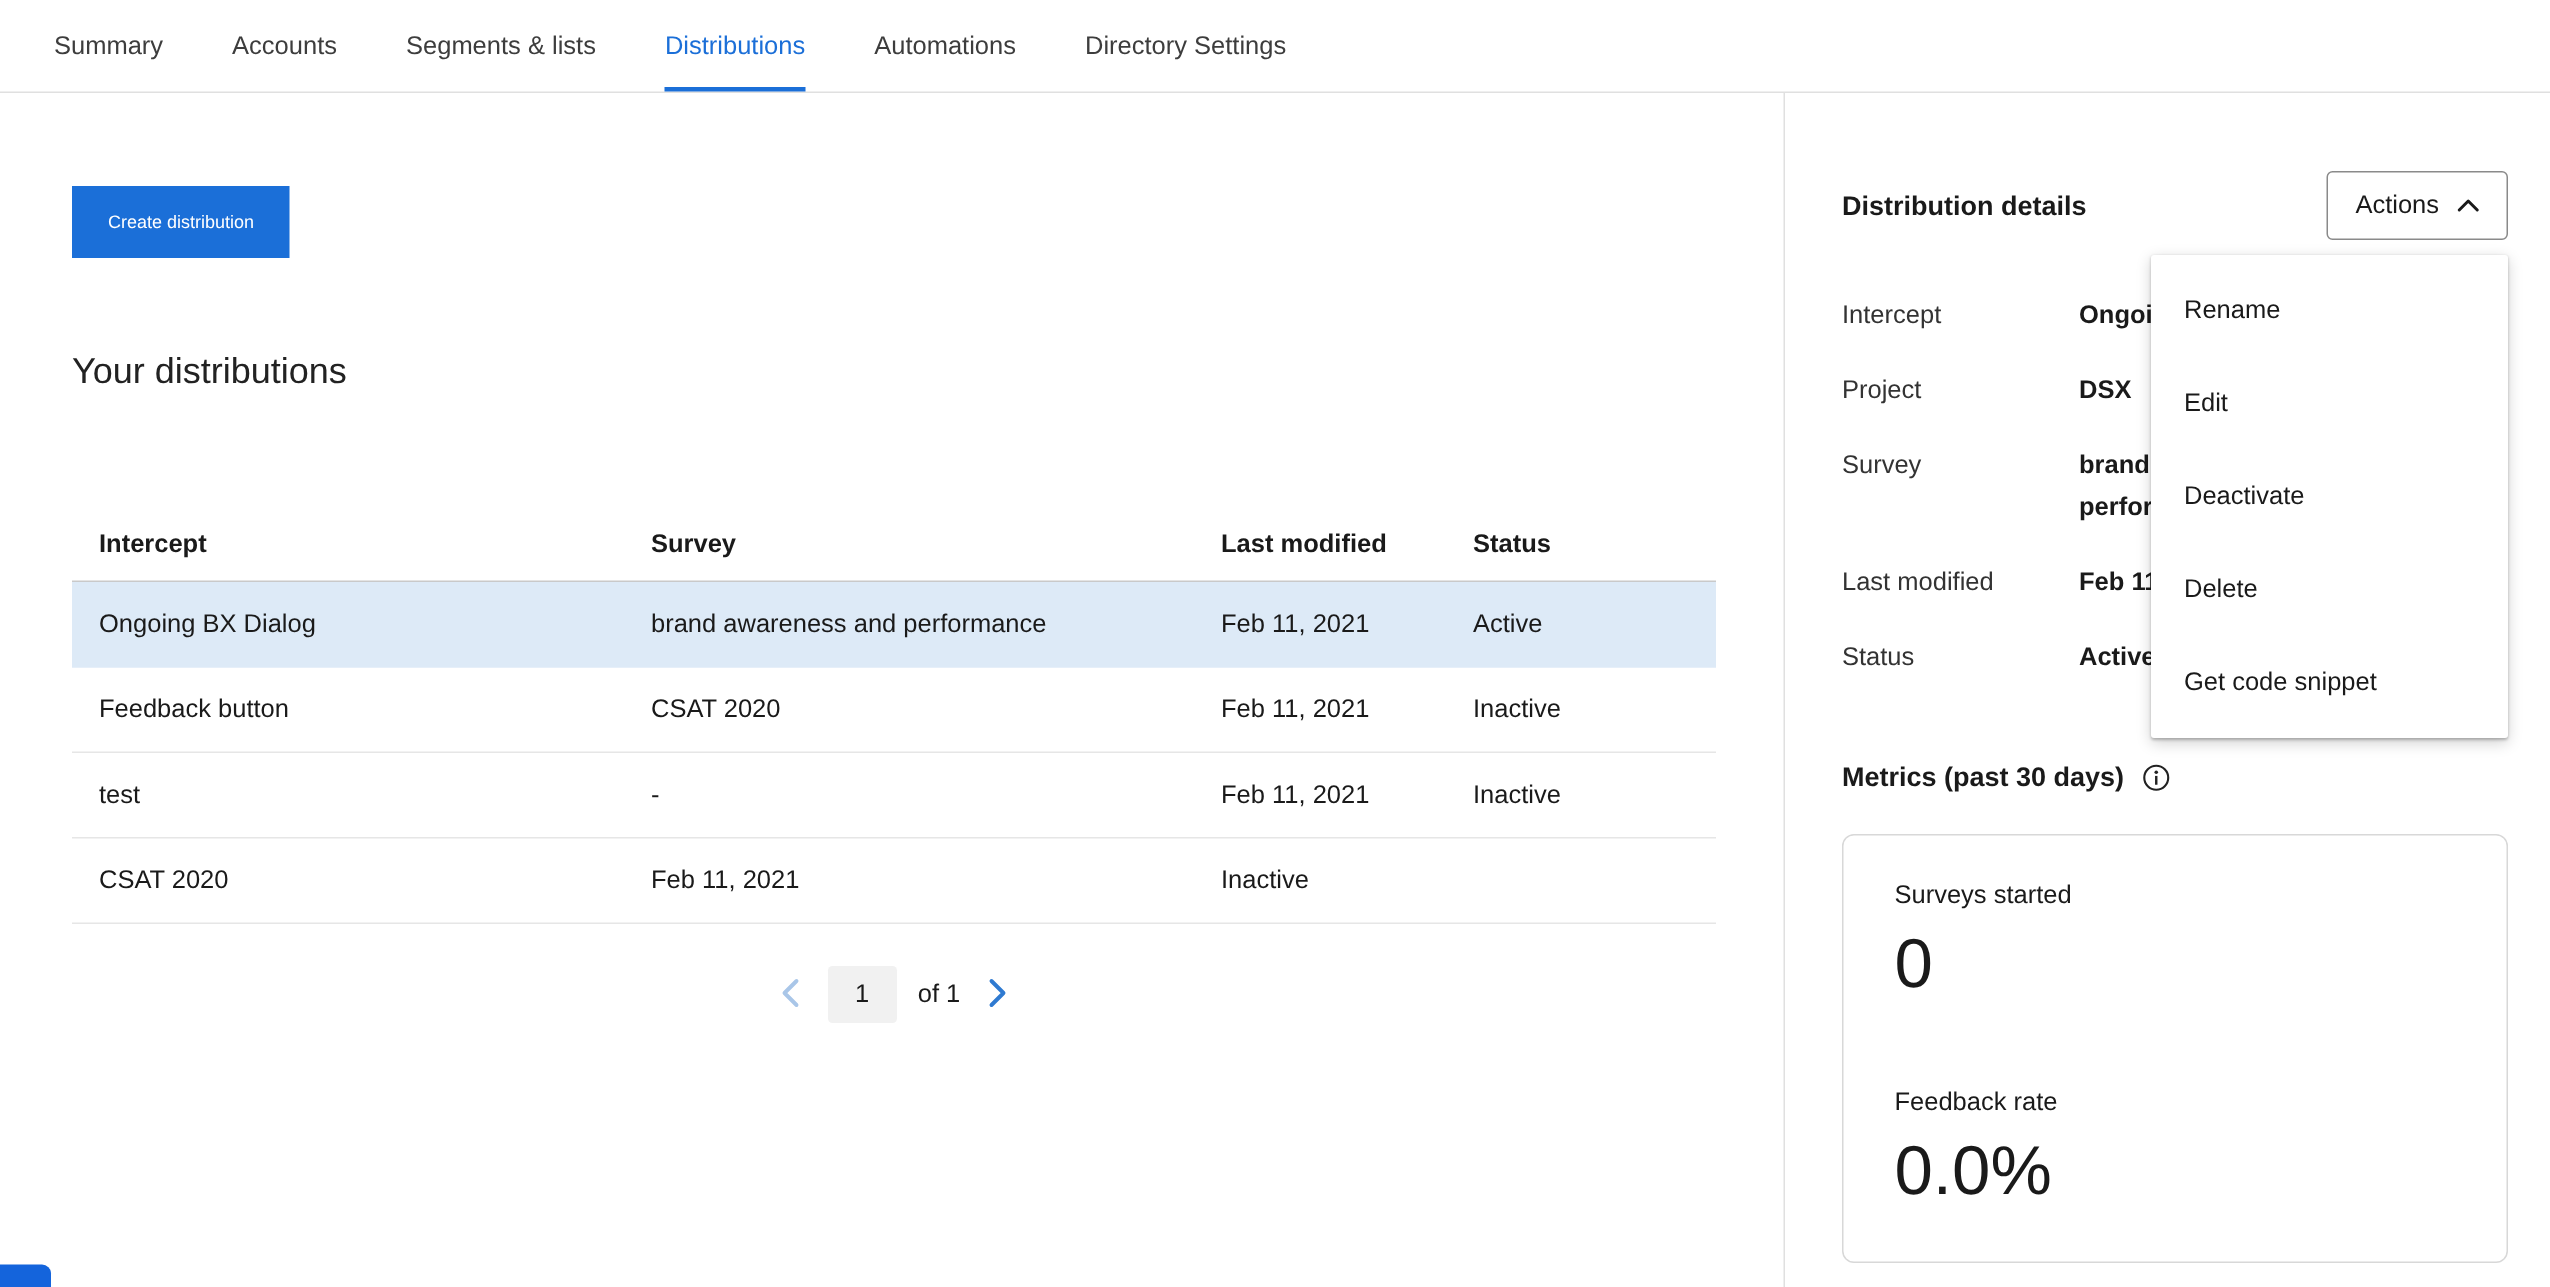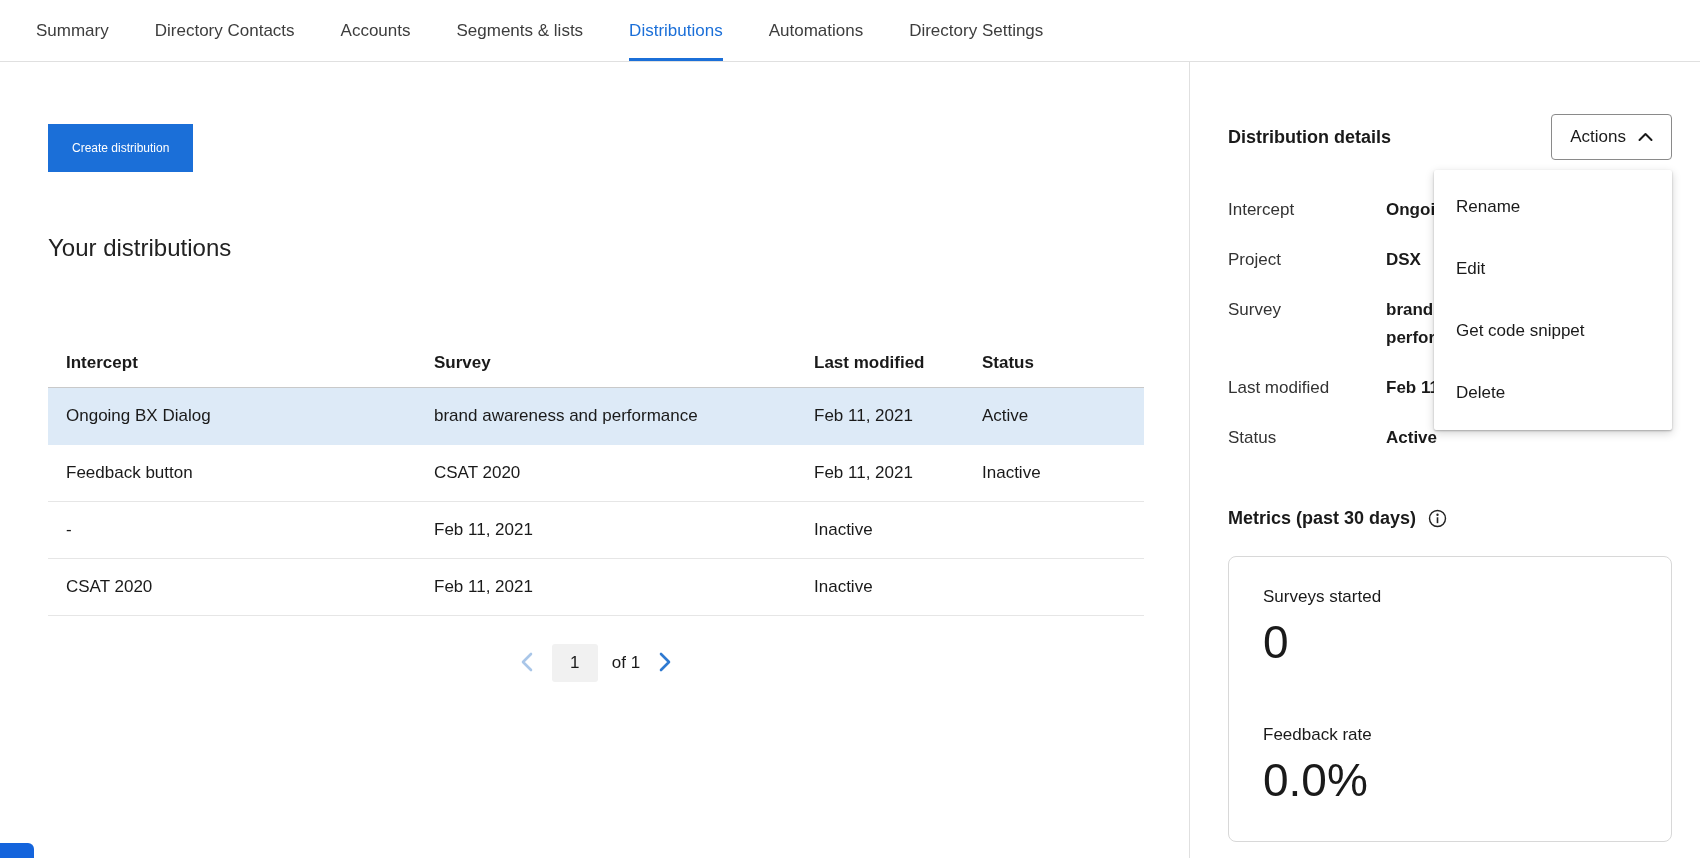--- a/index.html
+++ b/index.html
@@ -109,21 +109,20 @@
   .chat-widget{
     position:absolute;left:0;bottom:0;width:34px;height:15px;background:#1464dc;
     border-top-right-radius:6px;
   }
 </style>
 </head>
 <body>
 
 <div class="topnav">
   <div class="tab">Summary</div>
-  <div class="tab">Directory Contacts</div>
   <div class="tab">Accounts</div>
   <div class="tab">Segments &amp; lists</div>
   <div class="tab active">Distributions</div>
   <div class="tab">Automations</div>
   <div class="tab">Directory Settings</div>
 </div>
 
 <div class="content">
 
   <div class="main">
@@ -148,20 +147,21 @@
           <div class="t-cell">Feb 11, 2021</div>
           <div class="t-cell">Active</div>
         </div>
         <div class="t-row">
           <div class="t-cell">Feedback button</div>
           <div class="t-cell">CSAT 2020</div>
           <div class="t-cell">Feb 11, 2021</div>
           <div class="t-cell">Inactive</div>
         </div>
         <div class="t-row">
+          <div class="t-cell">test</div>
           <div class="t-cell">-</div>
           <div class="t-cell">Feb 11, 2021</div>
           <div class="t-cell">Inactive</div>
         </div>
         <div class="t-row">
           <div class="t-cell">CSAT 2020</div>
           <div class="t-cell">Feb 11, 2021</div>
           <div class="t-cell">Inactive</div>
         </div>
       </div>
@@ -248,20 +248,21 @@
     </div>
 
     <div class="impressions">
       <div class="imp-label">Impressions</div>
       <div class="imp-value">0</div>
     </div>
 
     <div class="dropdown">
       <div class="menu-item">Rename</div>
       <div class="menu-item">Edit</div>
+      <div class="menu-item">Deactivate</div>
+      <div class="menu-item">Delete</div>
       <div class="menu-item">Get code snippet</div>
-      <div class="menu-item">Delete</div>
     </div>
 
   </div>
 </div>
 
 <div class="chat-widget"></div>
 
 </body></html>

